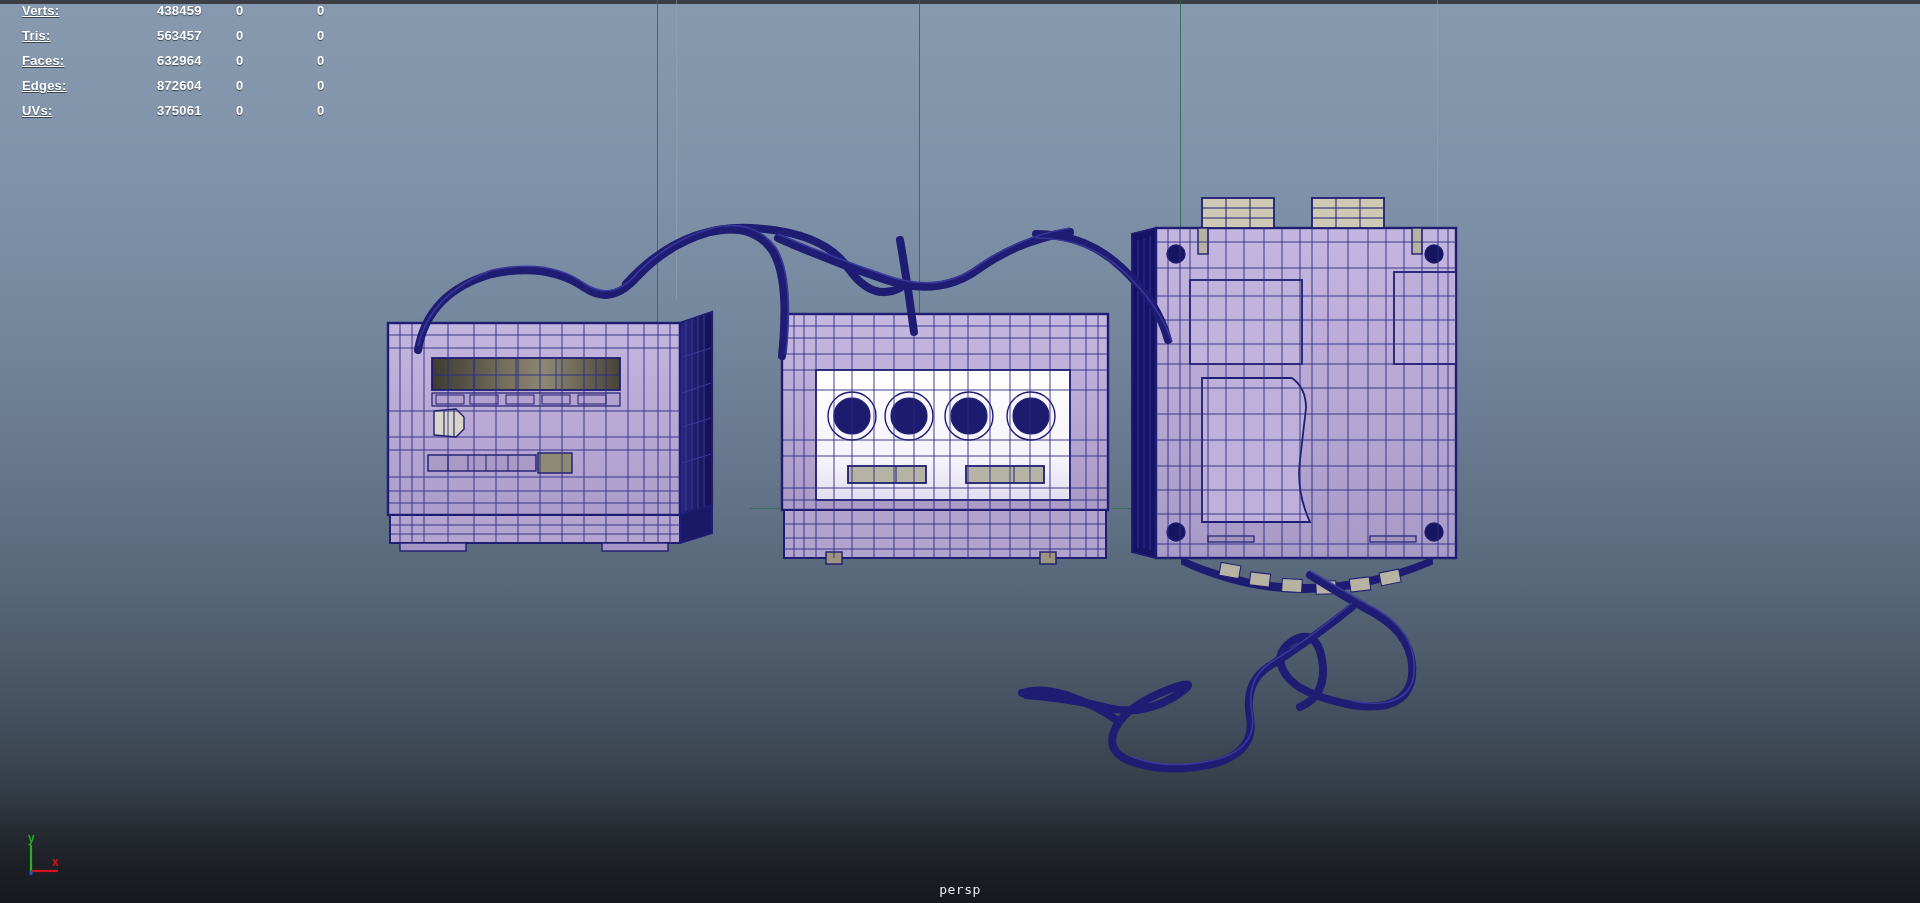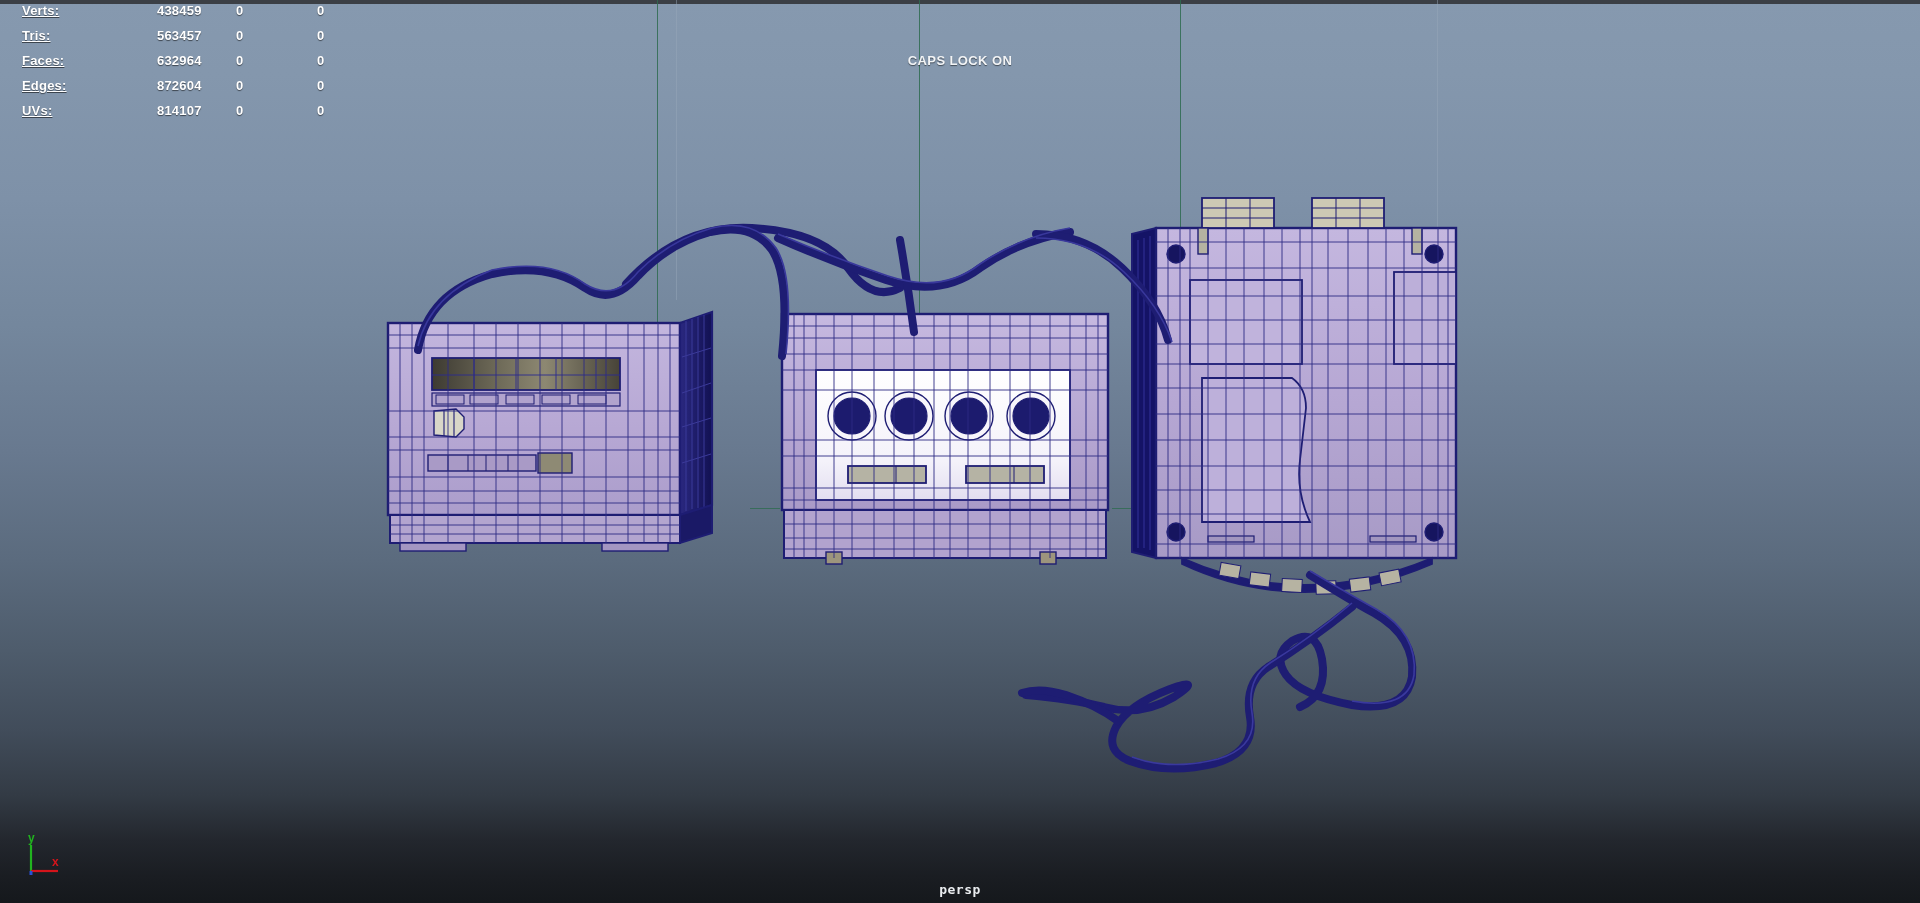--- a/index.html
+++ b/index.html
@@ -65,21 +65,21 @@
     text-align:center;
     font-size:13px; font-weight:bold; color:#f2f4f6;
     text-shadow:0 1px 1px rgba(0,0,0,.5);
     letter-spacing:.4px;
   }
 
   #camera-label {
     position:absolute; left:0; bottom:6px; width:1920px;
     text-align:center;
     font-family:"DejaVu Sans Mono", monospace;
-    font-size:13px; font-weight:bold; color:#e9ecef;
+    font-size:13px; font-weight:normal; color:#e9ecef;
     letter-spacing:.5px;
   }
 
   
   #axis-gizmo { position:absolute; left:22px; bottom:18px; width:60px; height:56px; }
   #axis-gizmo svg { display:block; }
 
   
   .model { position:absolute; }
   .model svg { display:block; overflow:visible; }
@@ -438,27 +438,26 @@
         <span class="hud-c3">0</span>
       </div>
       <div class="hud-row">
         <span class="hud-label">Edges:</span>
         <span class="hud-c1">872604</span>
         <span class="hud-c2">0</span>
         <span class="hud-c3">0</span>
       </div>
       <div class="hud-row">
         <span class="hud-label">UVs:</span>
-        <span class="hud-c1">814107</span>
+        <span class="hud-c1">375061</span>
         <span class="hud-c2">0</span>
         <span class="hud-c3">0</span>
       </div>
     </div>
 
-    <div id="capslock">CAPS LOCK ON</div>
 
     <div id="camera-label">persp</div>
 
     <div id="axis-gizmo">
       <svg width="60" height="56" viewBox="0 0 60 56">
         <g>
           <line x1="9" y1="42" x2="9" y2="16" stroke="#21b31f" stroke-width="2.2"></line>
           <text x="6" y="13" fill="#21b31f" font-family="'Liberation Sans',sans-serif" font-size="12" font-weight="bold">y</text>
         </g>
         <g>

